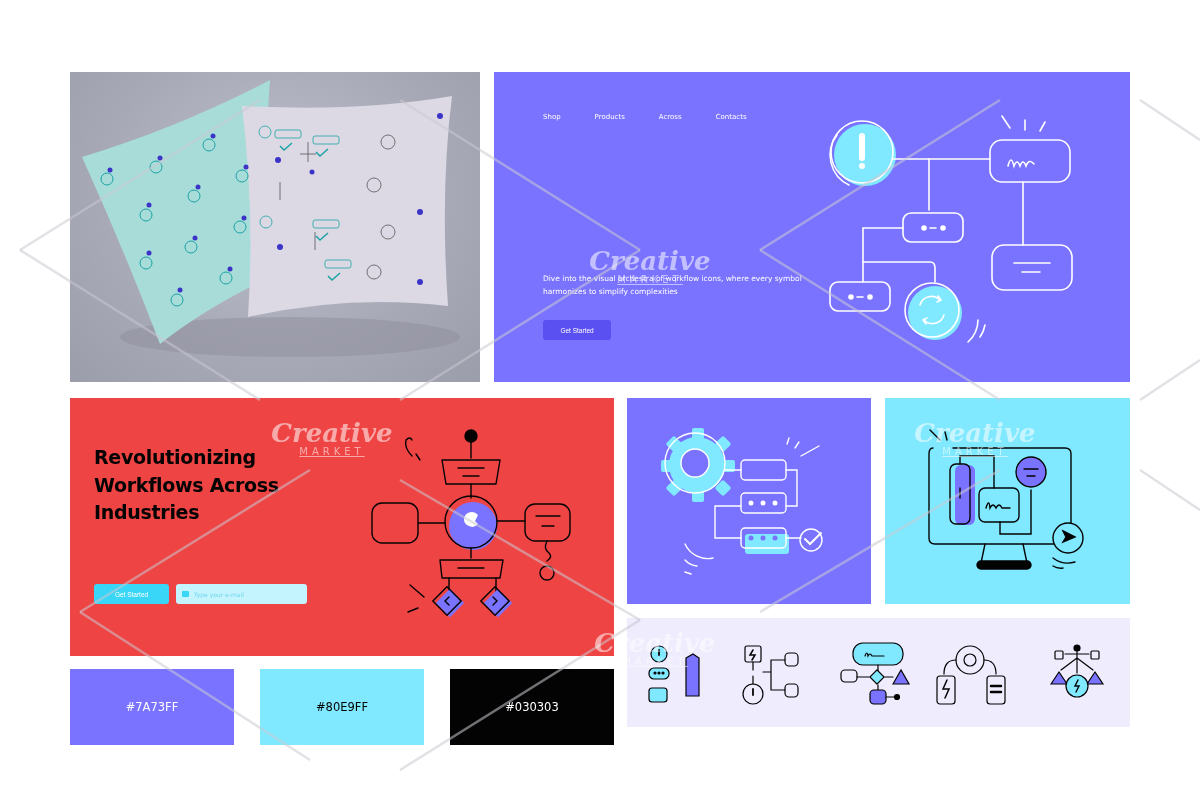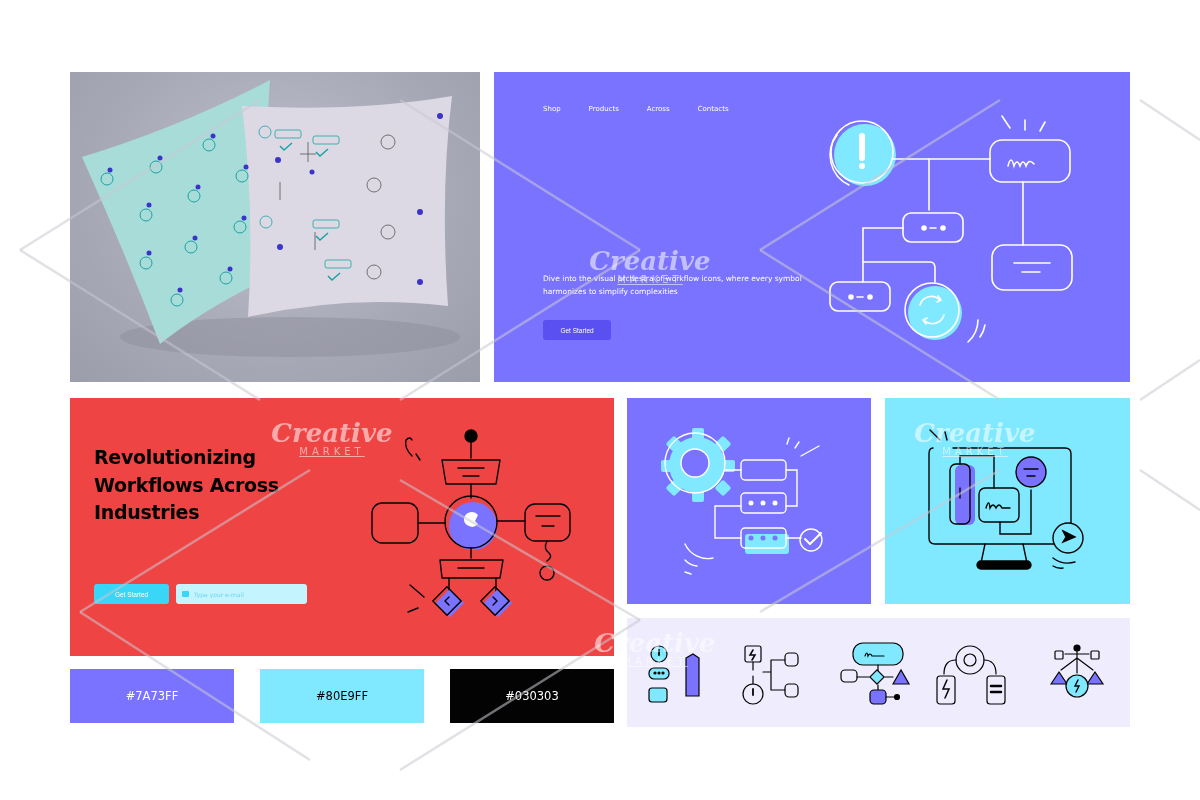--- a/index.html
+++ b/index.html
@@ -8,21 +8,21 @@
 
   .panel { position: absolute; overflow: hidden; }
 
   
   #pillow-panel { left: 70px; top: 72px; width: 410px; height: 310px;
     background: radial-gradient(ellipse at 50% 40%, #bfc0cc 0%, #a8a9b7 60%, #9c9dab 100%); }
   #pillow-panel svg { position: absolute; left: 0; top: 0; }
 
   
   #hero-panel { left: 494px; top: 72px; width: 636px; height: 310px; background: #7a73ff; }
-  .hero-nav { position: absolute; left: 49px; top: 33px; display: flex; gap: 0; }
+  .hero-nav { position: absolute; left: 49px; top: 41px; display: flex; gap: 6px; }
   .hero-nav a { color: #ffffff; font-size: 7px; text-decoration: none; margin-right: 28px; font-family: "DejaVu Sans", sans-serif; }
   .hero-title { position: absolute; left: 49px; top: 92px; width: 260px; color: #ffffff; font-family: "DejaVu Sans", sans-serif; font-weight: bold; font-size: 23px; line-height: 32px; letter-spacing: -0.3px; }
   .hero-desc { position: absolute; left: 49px; top: 200px; width: 260px; color: #ffffff; font-size: 7.5px; line-height: 13px; }
   .hero-btn { position: absolute; left: 49px; top: 248px; width: 68px; height: 20px; background: #5a4ff0; color: #fff; border-radius: 3px; font-size: 6.5px; display: flex; align-items: center; justify-content: center; border: none; }
   #hero-illustration { position: absolute; left: 326px; top: 28px; }
 
   
   #cyan-panel { left: 70px; top: 398px; width: 544px; height: 258px; background: #ef4444; }
   .cyan-title { position: absolute; left: 24px; top: 46px; width: 230px; color: #030303; font-weight: bold; font-size: 19px; line-height: 27.5px; letter-spacing: -0.3px; }
   .cyan-desc { position: absolute; left: 24px; top: 140px; width: 180px; color: #030303; font-size: 6.5px; line-height: 13px; }
@@ -32,21 +32,21 @@
   .cyan-input input { border: none; background: transparent; font-size: 6px; color: #7ad9ef; outline: none; width: 100px; font-family: "DejaVu Sans", sans-serif; }
   .cyan-input input::placeholder { color: #6fd3ec; }
   #cyan-illustration { position: absolute; left: 290px; top: 22px; }
 
   
   #gear-panel { left: 627px; top: 398px; width: 244px; height: 206px; background: #7a73ff; }
   #monitor-panel { left: 885px; top: 398px; width: 245px; height: 206px; background: #80e9ff; }
   #icons-panel { left: 627px; top: 618px; width: 503px; height: 109px; background: #eeecfd; }
 
   
-  .swatch { position: absolute; top: 669px; width: 164px; height: 54px; display: flex; align-items: center; justify-content: center; font-size: 11.5px; font-family: "DejaVu Sans", sans-serif; }
+  .swatch { position: absolute; top: 669px; width: 164px; height: 76px; display: flex; align-items: center; justify-content: center; font-size: 11.5px; font-family: "DejaVu Sans", sans-serif; }
   #swatch-purple { left: 70px; background: #7a73ff; color: #ffffff; }
   #swatch-cyan { left: 260px; background: #80e9ff; color: #030303; }
   #swatch-black { left: 450px; background: #030303; color: #ffffff; }
 
   
   .wm { position: absolute; pointer-events: none; text-align: center; color: rgba(255,255,255,0.55); }
   .wm .w1 { font-family: "DejaVu Serif", serif; font-style: italic; font-weight: bold; font-size: 26px; line-height: 26px; }
   .wm .w2 { font-size: 10px; letter-spacing: 4px; text-decoration: underline; }
   #wm-lines { position: absolute; left: 0; top: 0; pointer-events: none; }
 </style>

